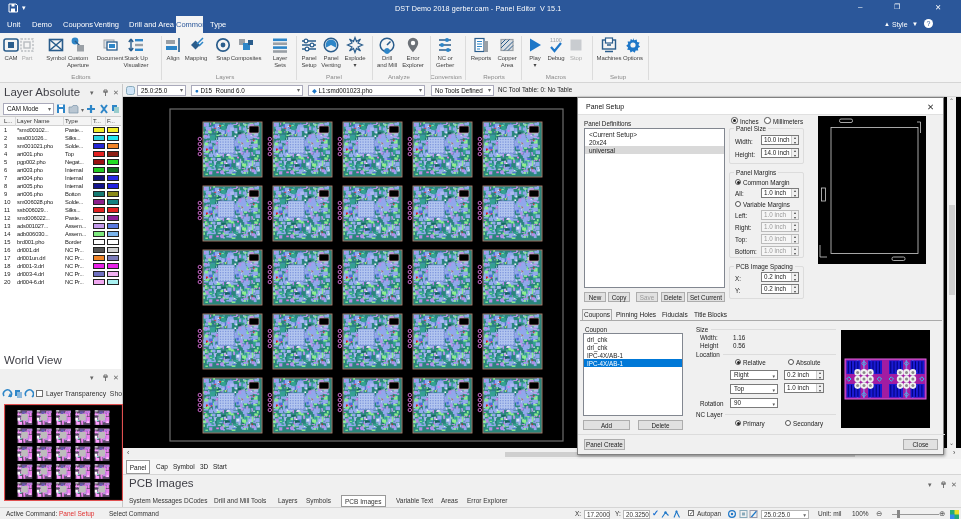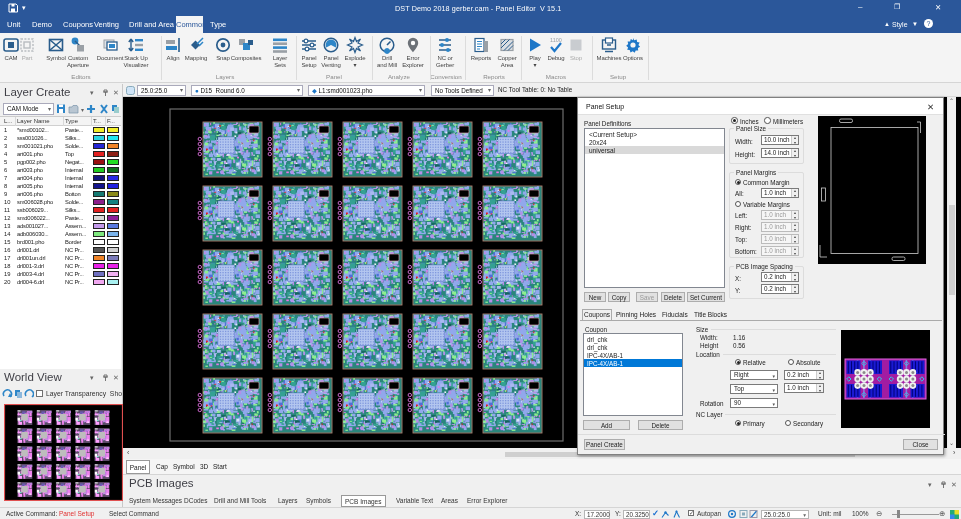--- a/index.html
+++ b/index.html
@@ -850,21 +850,21 @@
       <use href="#tile" x="290" y="217"></use>
       <use href="#tile" x="360" y="217"></use>
       <use href="#tile" x="80" y="281"></use>
       <use href="#tile" x="150" y="281"></use>
       <use href="#tile" x="220" y="281"></use>
       <use href="#tile" x="290" y="281"></use>
       <use href="#tile" x="360" y="281"></use>
     </svg>
 
 <div id="leftdock">
-  <div class="paneltitle" style="position:absolute;left:4px;top:2px">Layer Create</div>
+  <div class="paneltitle" style="position:absolute;left:4px;top:2px">Layer Absolute</div>
   <span class="pticons" style="left:90px;top:5px">▾</span>
   <span class="pticons" style="left:102px;top:5px"><svg width="7" height="8" viewBox="0 0 7 8">
           <path d="M1 3 h5 M3.5 3 v4 M2 1 h3 v2 h-3 Z" stroke="#666" stroke-width="0.9" fill="none"></path>
         </svg></span>
   <span class="pticons" style="left:113px;top:5px">✕</span>
   <div class="combo" style="left:3px;top:19px;width:51px;height:12px;line-height:10px">CAM Mode<span class="dd">▾</span></div>
   <svg style="position:absolute;left:57px;top:20px" width="62" height="10" viewBox="0 0 62 10">
     <rect x="0" y="0.5" width="8" height="8.5" fill="#2e86c8"></rect>
         <rect x="2" y="5" width="4" height="4" fill="#fff"></rect>
         <rect x="2" y="0.5" width="4" height="2.5" fill="#fff"></rect>
@@ -1021,21 +1021,21 @@
           <span class="sw" style="left:107px;background:#f0b0f0"></span>
         </div>
         <div class="lrow" style="top:161px">
           <span class="ln">20</span>
           <span class="lname">drl004-6.drl</span>
           <span class="ltype">NC Pr...</span>
           <span class="sw" style="left:93px;background:#f0a8f0"></span>
           <span class="sw" style="left:107px;background:#a8f0f0"></span>
         </div>
   </div>
-  <div class="paneltitle" style="position:absolute;left:4px;top:287px">World View</div>
+  <div class="paneltitle" style="position:absolute;left:4px;top:270px">World View</div>
   <span class="pticons" style="left:90px;top:290px">▾</span>
   <span class="pticons" style="left:102px;top:290px"><svg width="7" height="8" viewBox="0 0 7 8">
           <path d="M1 3 h5 M3.5 3 v4 M2 1 h3 v2 h-3 Z" stroke="#666" stroke-width="0.9" fill="none"></path>
         </svg></span>
   <span class="pticons" style="left:113px;top:290px">✕</span>
   <svg style="position:absolute;left:2px;top:304px" width="32" height="11" viewBox="0 0 32 11">
     <path d="M2 8 a4 4 0 1 1 6 1" fill="none" stroke="#2e86c8" stroke-width="1.6"></path>
         <path d="M8 5 l2 4 -4 0 Z" fill="#2e86c8"></path>
     <rect x="13" y="2" width="5" height="6" fill="#2e86c8"></rect>
         <rect x="15" y="4" width="5" height="6" fill="#8cb8dc"></rect>

